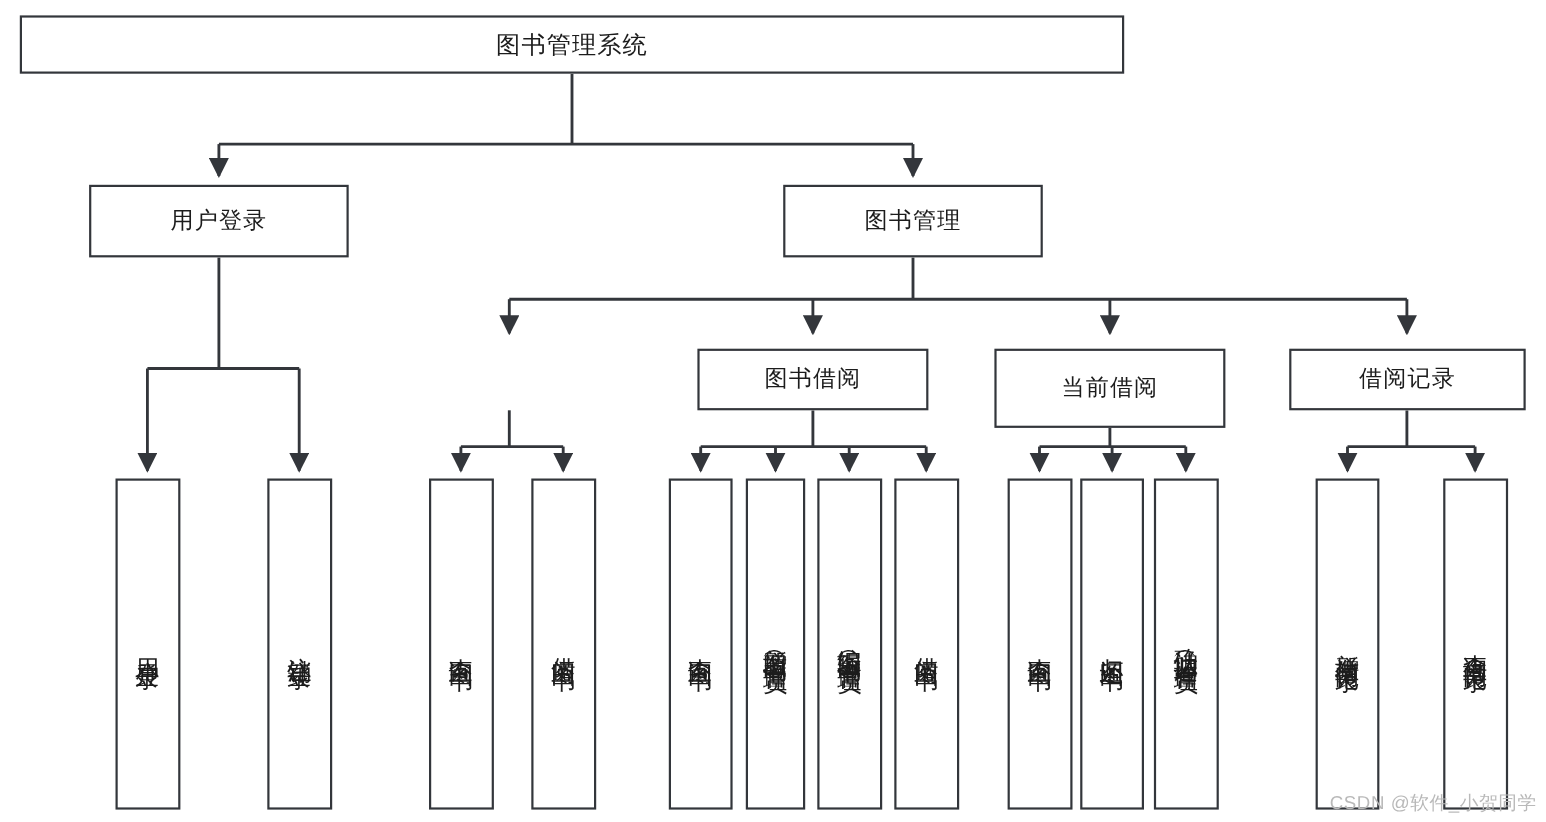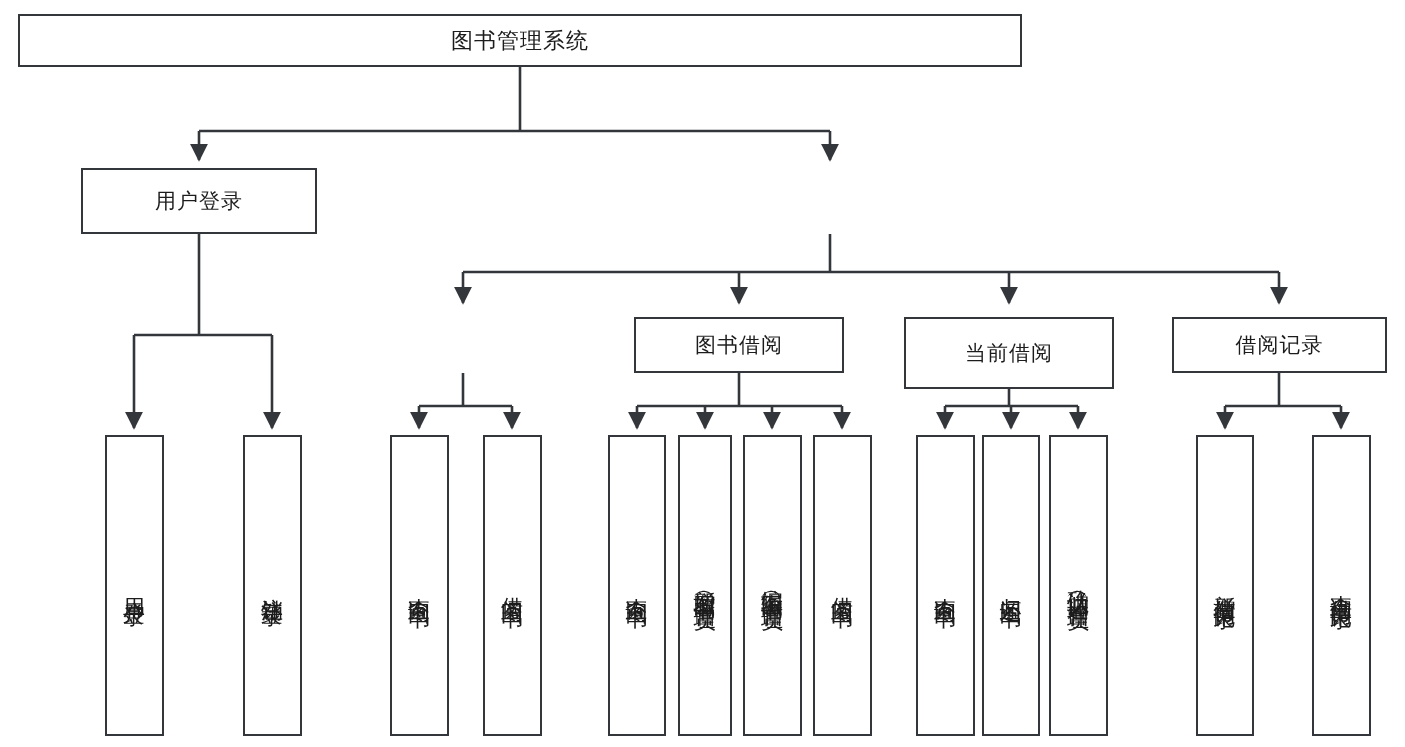--- a/index.html
+++ b/index.html
@@ -123,20 +123,23 @@
     </g>
   </svg>
 
   <div class="node root" style="left:18px;top:14px;width:1004px;height:53px;">
     <span class="label">图书管理系统</span>
   </div>
 
   <div class="node level2" style="left:81px;top:168px;width:236px;height:66px;">
     <span class="label">用户登录</span>
   </div>
+  <div class="node level2" style="left:712px;top:168px;width:236px;height:66px;">
+    <span class="label">图书管理</span>
+  </div>
 
   <div class="node level3" style="left:634px;top:317px;width:210px;height:56px;">
     <span class="label">图书借阅</span>
   </div>
   <div class="node level3" style="left:904px;top:317px;width:210px;height:72px;">
     <span class="label">当前借阅</span>
   </div>
   <div class="node level3" style="left:1172px;top:317px;width:215px;height:56px;">
     <span class="label">借阅记录</span>
   </div>
@@ -178,14 +181,15 @@
     <span class="label">确认归还（管理员）</span>
   </div>
 
   <div class="node vertical" style="left:1196px;top:435px;width:58px;height:301px;">
     <span class="label">新增借阅记录</span>
   </div>
   <div class="node vertical" style="left:1312px;top:435px;width:59px;height:301px;">
     <span class="label">查询借阅记录</span>
   </div>
 
+  <div class="watermark">CSDN @软件_小贺同学</div>
 
 </div>
 
 </body></html>

